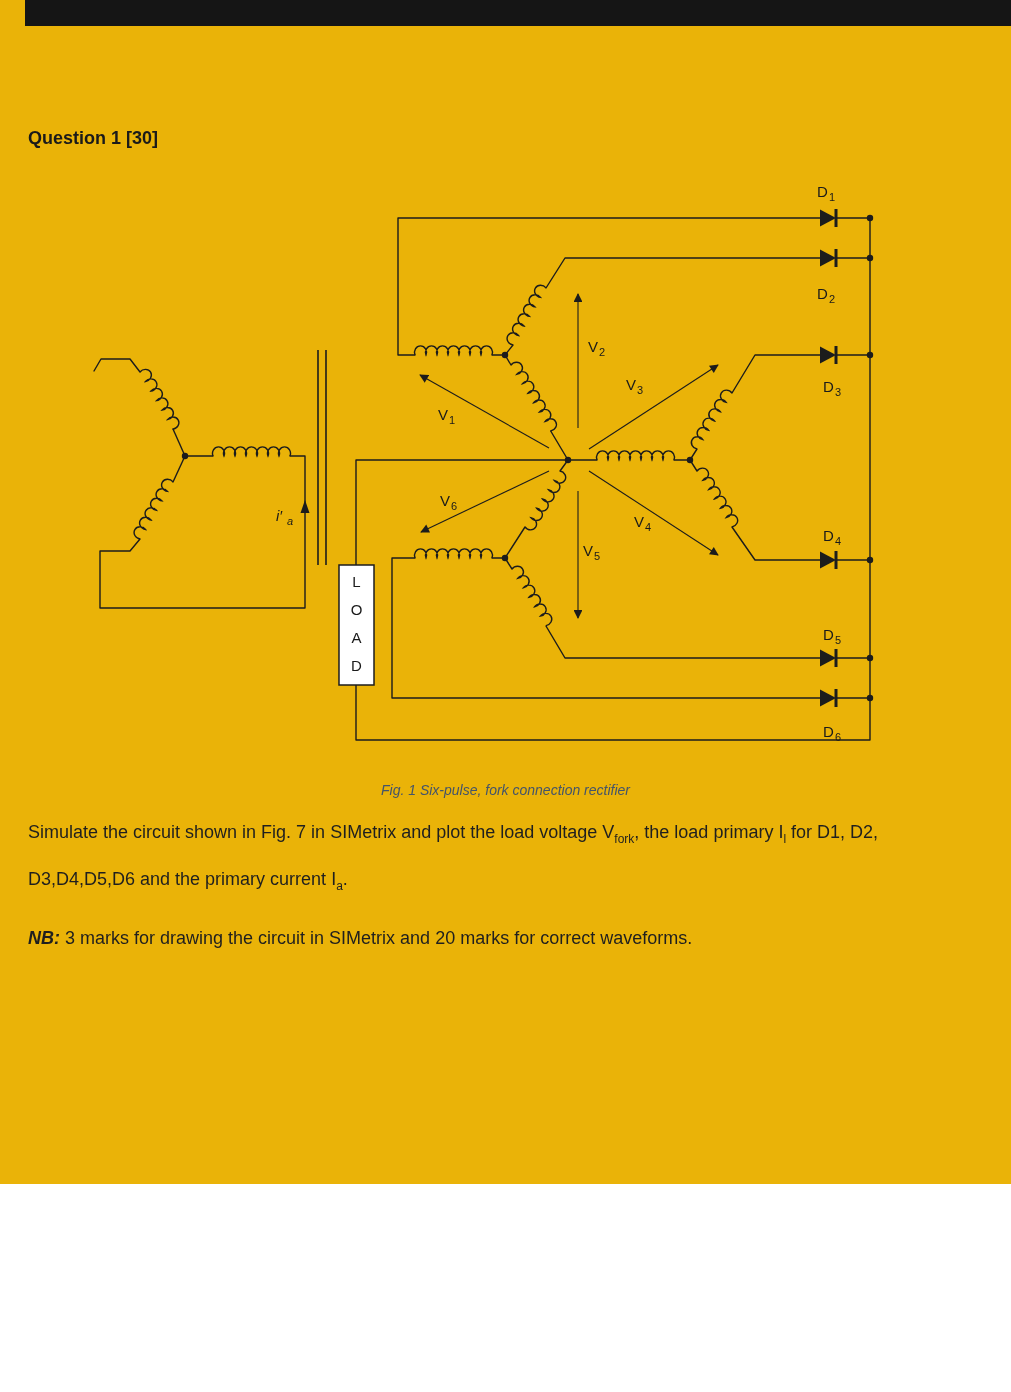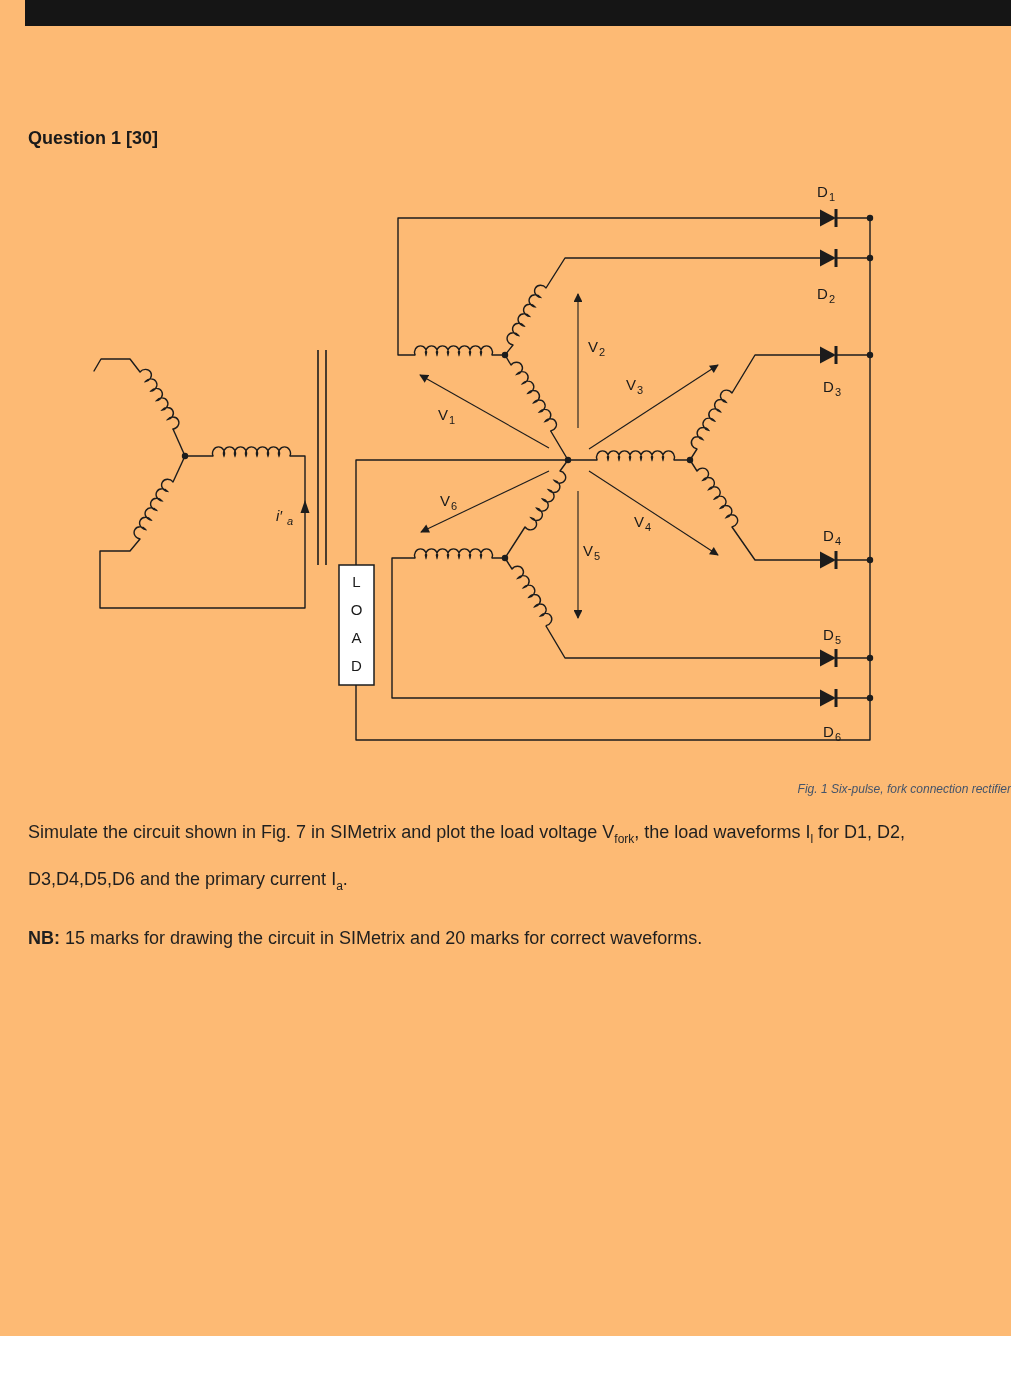--- a/index.html
+++ b/index.html
@@ -1,47 +1,47 @@
 <!DOCTYPE html>
 <html><head>
 <meta charset="utf-8">
 <style>
   html,body{margin:0;padding:0;background:#fff;}
   .page{
     position:relative;
-    width:1011px;height:1336px;
-    background:#fdba74;
+    width:1011px;height:1184px;
+    background:#eab308;
     font-family:"Liberation Sans", sans-serif;
     color:#1f1f1f;
     overflow:hidden;
   }
   .topbar{
     position:absolute;top:0;left:25px;right:0;height:26px;
     background:#151515;
   }
   .qtitle{
     position:absolute;left:28px;top:128px;
     font-size:18px;font-weight:700;color:#1a1a1a;margin:0;
   }
   .fig-svg{position:absolute;left:0;top:0;}
   .caption{
     position:absolute;left:0;right:0;top:782px;
-    text-align:right;
-    font-size:12px;font-style:italic;color:#44546A;
+    text-align:center;
+    font-size:14px;font-style:italic;color:#44546A;
   }
   .qtext{
     position:absolute;left:28px;top:812px;width:880px;
     font-size:18px;line-height:40px;margin:0;color:#1f1f1f;
   }
   .qtext sub{font-size:12px;}
   .nb{
     position:absolute;left:28px;top:925px;width:920px;
     font-size:18px;line-height:26px;margin:0;color:#1f1f1f;
   }
-  .nb b{font-weight:700;}
+  .nb b{font-weight:700;font-style:italic;}
   .lbl{font-family:"Liberation Sans", sans-serif;font-size:15px;fill:#1a1a1a;}
   .lbl-sub{font-family:"Liberation Sans", sans-serif;font-size:11px;fill:#1a1a1a;}
   .lbl-it{font-style:italic;}
 </style>
 </head>
 <body>
 
 <div class="page">
 
   <div class="topbar"></div>
@@ -205,17 +205,17 @@
       <text class="lbl" x="440" y="506">V</text>
       <text class="lbl-sub" x="451" y="510">6</text>
 
       <text class="lbl lbl-it" x="276" y="521">i′</text>
       <text class="lbl-sub lbl-it" x="287" y="525">a</text>
     </g>
   </svg>
 
   <div class="caption">Fig. 1 Six-pulse, fork connection rectifier</div>
 
-  <p class="qtext"><span>Simulate the circuit shown in Fig. 7 in SIMetrix and plot the load voltage V</span><sub>fork</sub><span>, the load waveforms I</span><sub>l</sub><span> for D1, D2, D3,D4,D5,D6 and the primary current I</span><sub>a</sub><span>.</span></p>
-
-  <p class="nb"><b>NB:</b><span> 15 marks for drawing the circuit in SIMetrix and 20 marks for correct waveforms.</span></p>
+  <p class="qtext"><span>Simulate the circuit shown in Fig. 7 in SIMetrix and plot the load voltage V</span><sub>fork</sub><span>, the load primary I</span><sub>l</sub><span> for D1, D2, D3,D4,D5,D6 and the primary current I</span><sub>a</sub><span>.</span></p>
+
+  <p class="nb"><b>NB:</b><span> 3 marks for drawing the circuit in SIMetrix and 20 marks for correct waveforms.</span></p>
 
 </div>
 
 </body></html>

